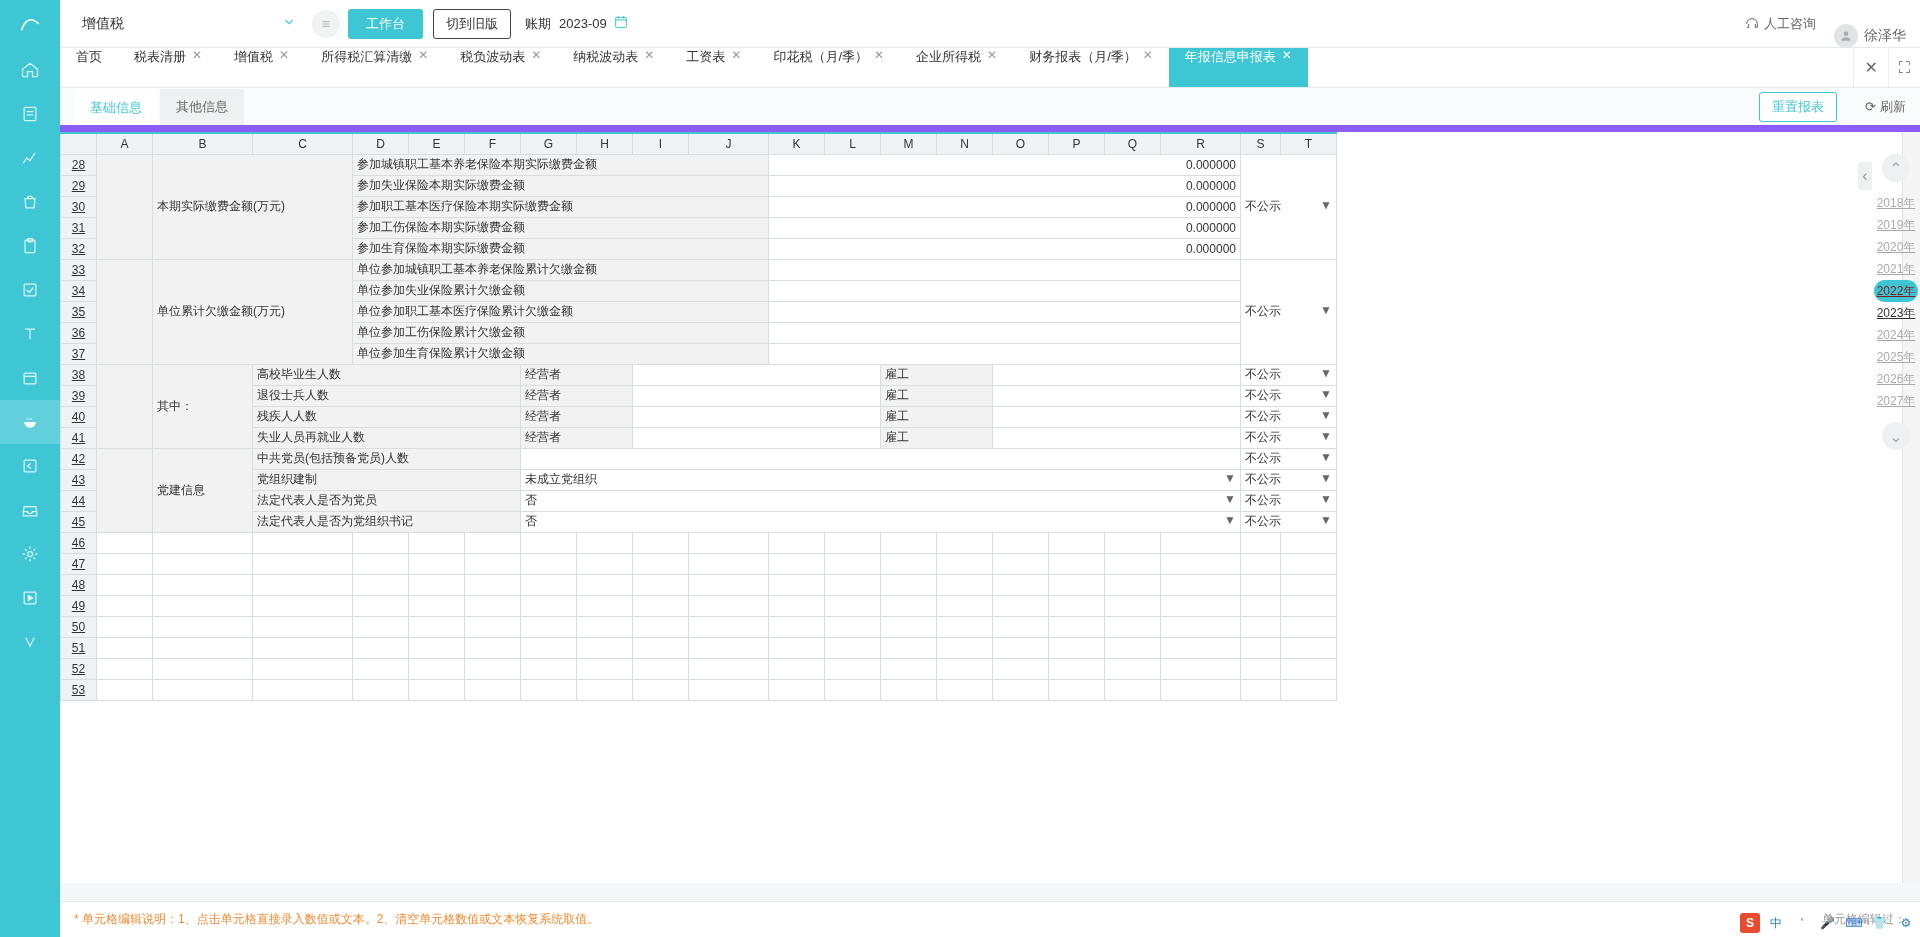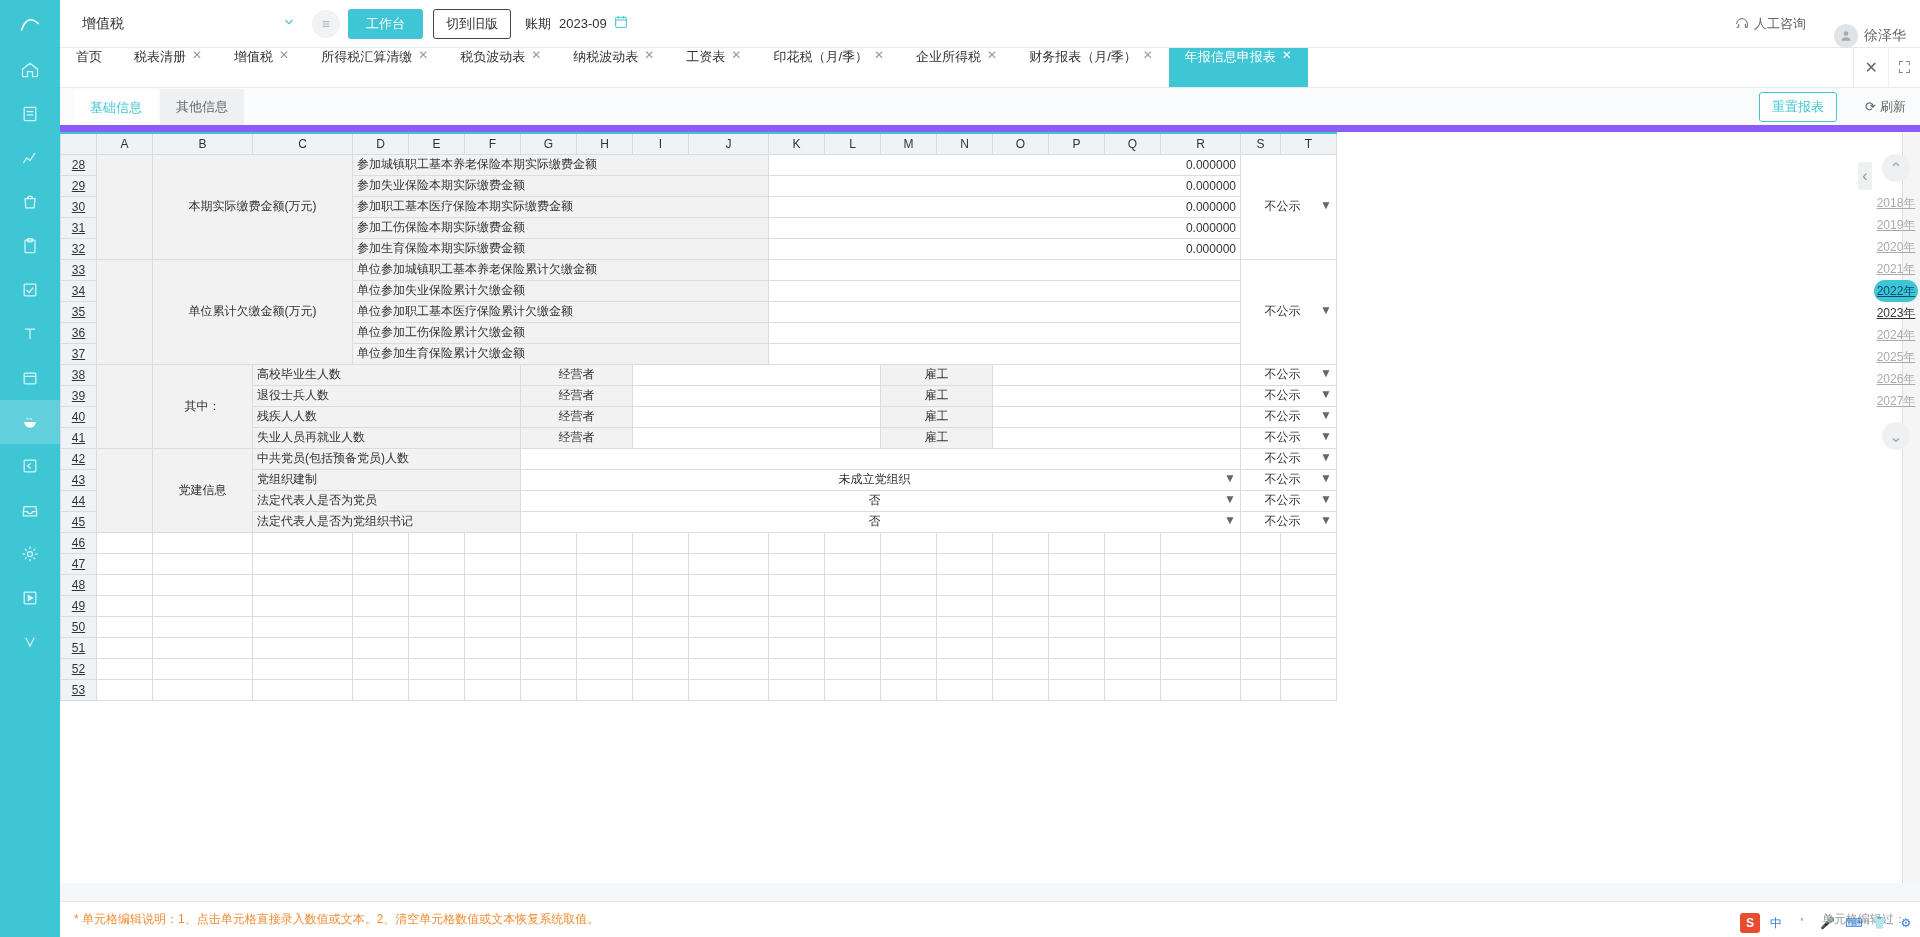--- a/index.html
+++ b/index.html
@@ -16,21 +16,21 @@
 .topbar { height: 48px; background: #fff; border-bottom: 1px solid #e6e9ed; display: flex; align-items: center; padding: 0 14px; }
 .topbar .module-dd { width: 230px; display: flex; align-items: center; font-size: 14px; color: #333; cursor: pointer; padding: 0 8px; }
 .topbar .module-dd .chev { margin-left: auto; color: #3fc6d5; }
 .topbar .round-btn { width: 28px; height: 28px; border-radius: 50%; background: #f0f2f4; display: flex; align-items: center; justify-content: center; margin: 0 8px; color: #bbb; cursor: pointer; }
 .topbar .btn-primary { height: 30px; padding: 0 18px; background: #3fc6d5; color: #fff; border: none; border-radius: 3px; font-size: 13px; cursor: pointer; }
 .topbar .btn-outline { height: 30px; padding: 0 12px; background: #fff; border: 1px solid #444; border-radius: 3px; font-size: 13px; margin-left: 10px; cursor: pointer; color:#333;}
 .topbar .period-lbl { margin-left: 14px; font-size: 13px; color: #333; }
 .topbar .period-val { margin-left: 8px; font-size: 13px; color: #333; }
 .topbar .cal-icon { margin-left: 6px; color: #3fc6d5; cursor: pointer; }
 .topbar .spacer { flex: 1; }
-.topbar .help-btn { display: flex; align-items: center; font-size: 13px; color: #666; margin-right: 28px; cursor: pointer; }
+.topbar .help-btn { display: flex; align-items: center; font-size: 13px; color: #666; margin-right: 18px; cursor: pointer; }
 .topbar .help-btn svg { margin-right: 4px; }
 .topbar .user { display: flex; align-items: center; font-size: 14px; color: #666; cursor: pointer; margin-top: 24px; }
 .topbar .avatar { width: 24px; height: 24px; border-radius: 50%; background: #e1e4e7; margin-right: 6px; display:flex;align-items:center;justify-content:center;color:#aaa;}
 
 .tabs { height: 40px; background: #fff; border-bottom: 1px solid #e6e9ed; display: flex; align-items: stretch; position: relative; }
 .tabs .tab { display: flex; align-items: flex-start; padding: 0 16px; font-size: 13px; color: #333; cursor: pointer; white-space: nowrap; }
 .tabs .tab .close { margin-left: 6px; color: #999; font-size: 12px; }
 .tabs .tab.active { background: #3fc6d5; color: #fff; }
 .tabs .tab.active .close { color: #fff; }
 .tabs .tab-ctrl { display: flex; align-items: center; padding: 0 10px; color: #666; cursor: pointer; border-left: 1px solid #eee;}
@@ -48,40 +48,40 @@
 .sheet-wrap { position: absolute; left: 0; top: 0; right: 0; bottom: 0; display: flex; }
 .sheet { border-collapse: collapse; table-layout: fixed; font-size: 12px; color: #333; }
 .sheet th, .sheet td { border: 1px solid #d8dde2; height: 21px; overflow: hidden; white-space: nowrap; padding: 0 4px; }
 .sheet thead th { background: #f0f3f5; text-align: center; font-weight: normal; border-top:2px solid #3fc6d5; }
 .sheet .rowhdr { background: #f0f3f5; text-align: center; width: 36px; text-decoration: underline; }
 .sheet .corner { background: #f0f3f5; width: 36px; }
 .sheet .hdrA { width: 36px; }
 .sheet .label-cell { background: #f2f2f2; }
 .sheet .data-cell { background: #fff; }
 .sheet .num { text-align: right; }
-.sheet .center { text-align: center; }
+.sheet .center { text-align: left; }
 .dd-arrow { float: right; color: #666; }
 .grid-body { flex: 1; overflow: auto; }
 .scroll-h { height: 18px; overflow-x: scroll; overflow-y: hidden; }
 .scroll-h-inner { height: 1px; width: 2000px; }
 .vscroll-stub { width: 18px; background:#f5f5f5; border-left:1px solid #e0e0e0; }
 
 .footer { height: 36px; background: #fff; border-top: 1px solid #e6e9ed; display: flex; align-items: center; padding: 0 14px; font-size: 12px; }
 .footer .note { color: #f08c32; }
 .footer .spacer { flex: 1; }
 .footer .edit-lbl { color: #999; margin-left: 8px; }
 
 .ime-bar { position: absolute; right: 4px; bottom: 4px; display: flex; align-items: center; gap: 6px; z-index:50;}
 .ime-bar .ime-icon { width: 20px; height: 20px; display:flex;align-items:center;justify-content:center; font-size:12px;}
 .ime-bar .sogou { background:#e74c2e; color:#fff; border-radius:3px; font-weight:bold;}
 .ime-bar .c-blue { color:#2e7cd6; }
 
 .year-rail { position: absolute; right: 0; top: 150px; width: 48px; display: flex; flex-direction: column; align-items: center; gap: 6px; z-index:40;}
 .year-rail .yr { width: 44px; height: 22px; display: flex; align-items: center; justify-content: center; font-size: 12px; color: #aaa; cursor: pointer; border-radius:11px;text-decoration:underline;}
-.year-rail .yr.active { background: #3fc6d5; color: #0c4a6e; }
+.year-rail .yr.active { background: #3fc6d5; color: #7f1d1d; }
 .year-rail .yr.near { color: #333; }
 .year-rail .circ-btn { width: 28px; height: 28px; border-radius: 50%; background: #eef0f2; color: #aaa; display: flex; align-items: center; justify-content: center; cursor: pointer; margin:4px 0;}
 .rail-collapse { position:absolute; right:48px; top:162px; width:14px; height:28px; background:#eef0f2; border-radius:3px 0 0 3px; display:flex;align-items:center;justify-content:center;color:#999;cursor:pointer; z-index:40;}
 </style>
 </head>
 <body>
 
 <div class="sidebar">
   <div class="logo">
     <svg width="26" height="26" viewBox="0 0 24 24" fill="none">

